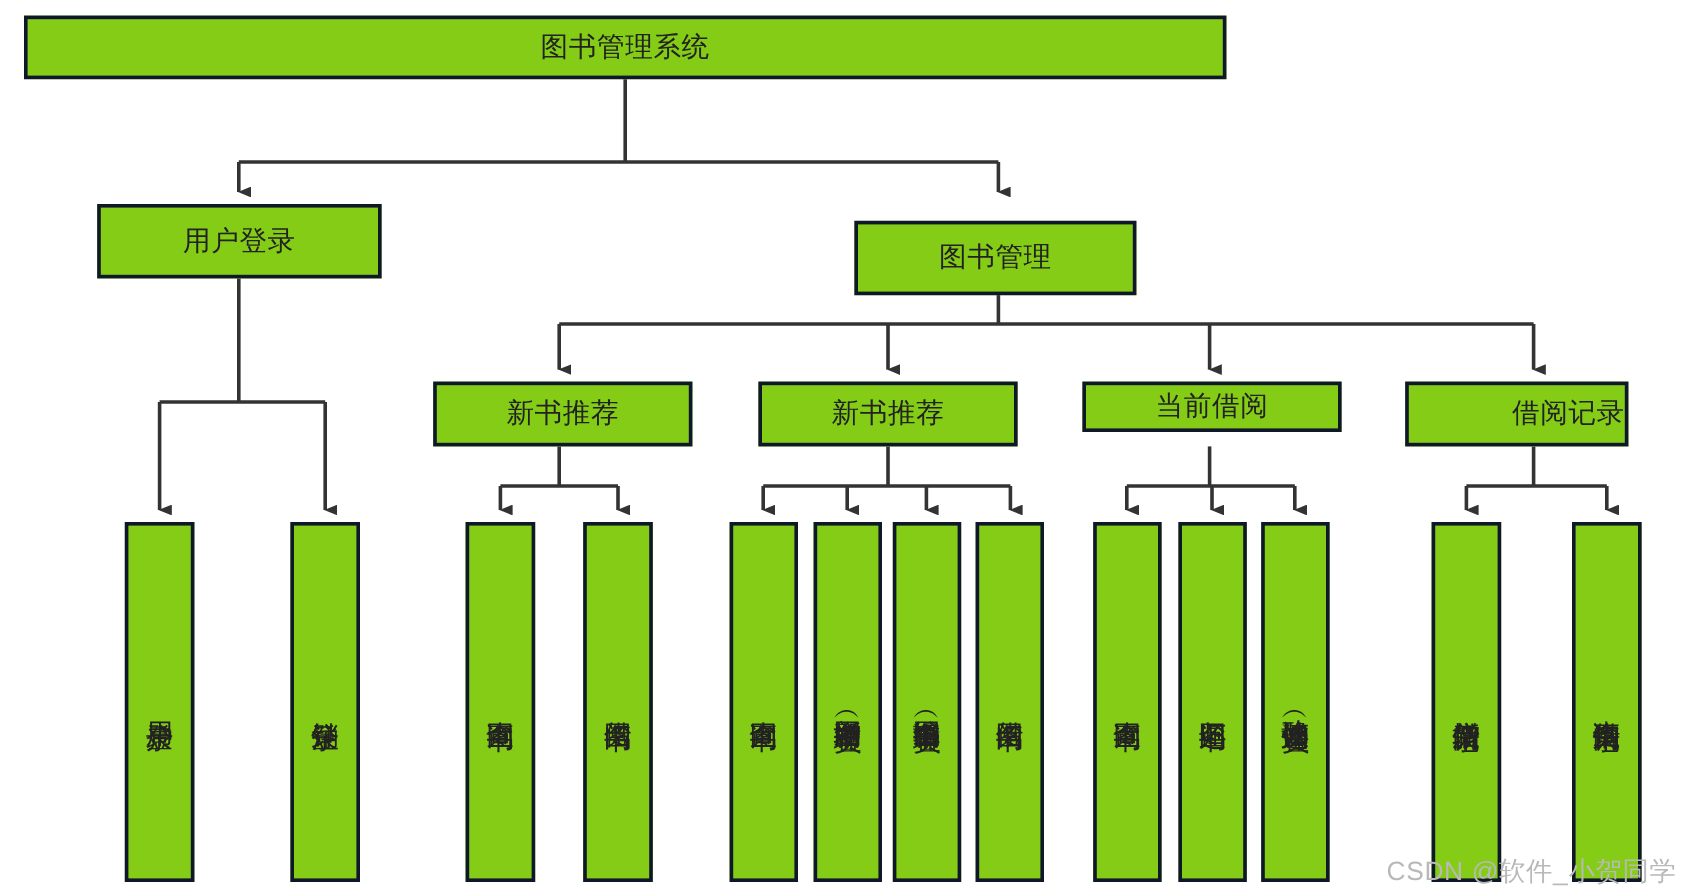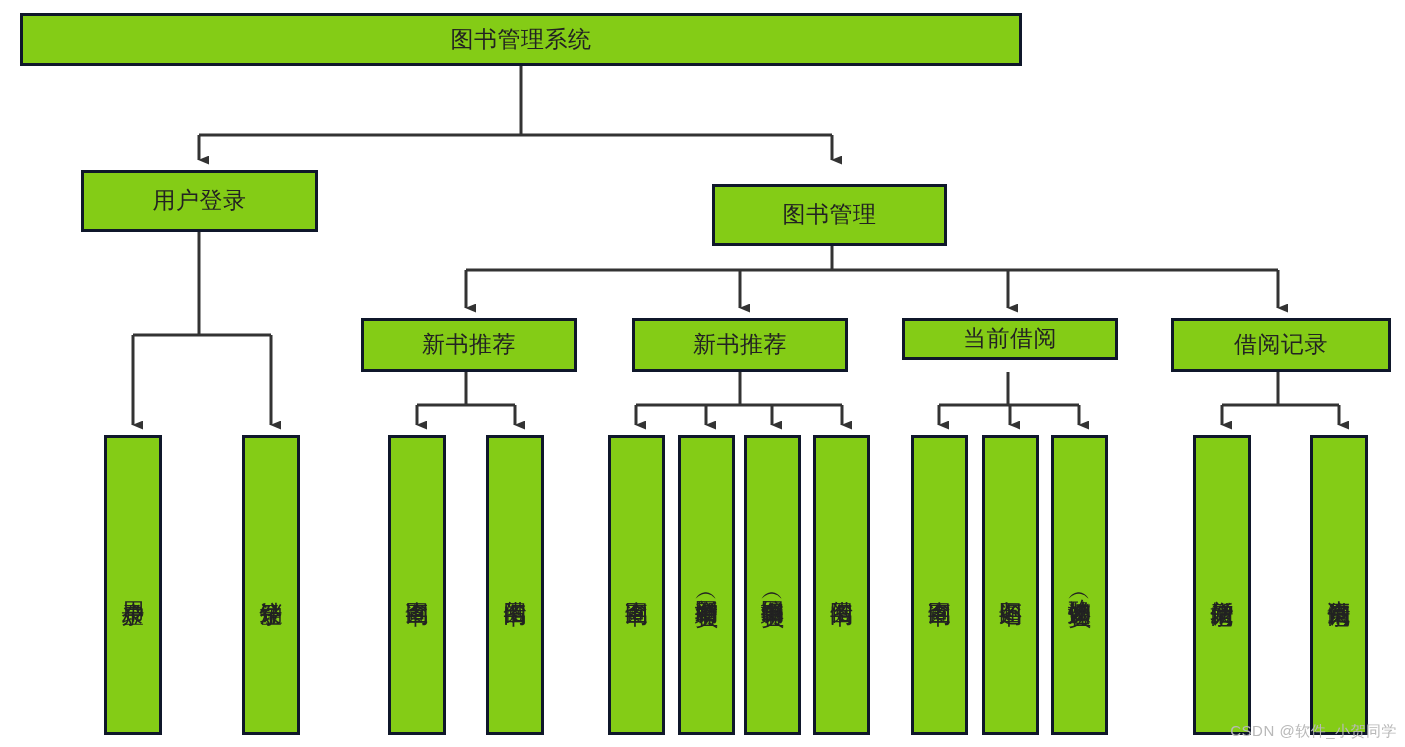--- a/index.html
+++ b/index.html
@@ -52,21 +52,21 @@
   }
   .node-v-inner {
     writing-mode: vertical-rl;
     text-orientation: upright;
     display: block;
   }
   #watermark {
     position: absolute;
     right: 8px;
     bottom: 6px;
-    font-size: 15px;
+    font-size: 22px;
     color: #b9b9b9;
     letter-spacing: 0.5px;
     white-space: nowrap;
   }
 </style>
 </head>
 <body>
 
 <div id="diagram-root">
 
@@ -138,21 +138,21 @@
   </div>
 
   <div class="node node-h" style="left:632px; top:318px; width:216px; height:54px;">
     <span>新书推荐</span>
   </div>
 
   <div class="node node-h" style="left:902px; top:318px; width:216px; height:42px;">
     <span>当前借阅</span>
   </div>
 
-  <div class="node node-h" style="left:1171px; top:318px; width:220px; height:54px;">
+  <div class="node node-h" style="left:1171px; top:318px; width:186px; height:54px;justify-content:flex-end;">
     <span>借阅记录</span>
   </div>
 
   <div class="node node-v" style="left:104px; top:435px; width:58px; height:300px;">
     <span class="node-v-inner">用户登录</span>
   </div>
 
   <div class="node node-v" style="left:242px; top:435px; width:58px; height:300px;">
     <span class="node-v-inner">注销登录</span>
   </div>

